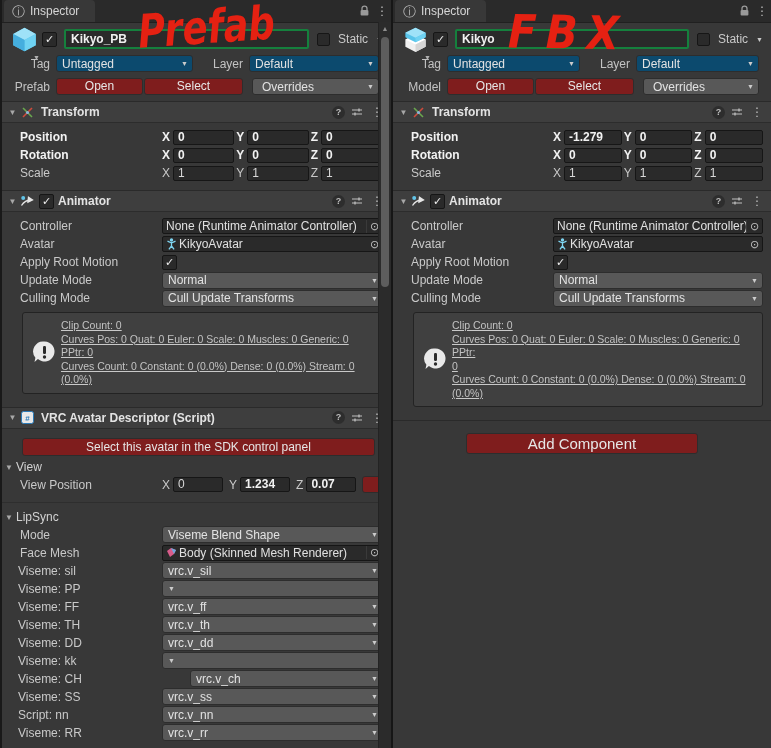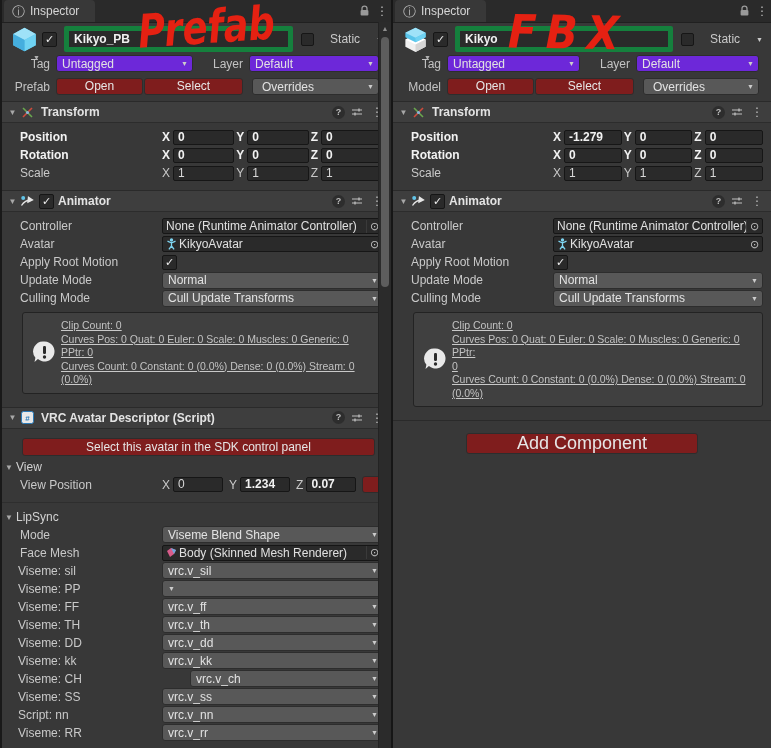--- a/index.html
+++ b/index.html
@@ -24,33 +24,33 @@
   .kebab{font-size:12px;color:#bdbdbd;letter-spacing:0;}
 
   
   .gohdr{padding:5px 4px 6px 4px;}
   .gorow1{display:flex;align-items:center;height:22px;}
   .cubewrap{width:36px;position:relative;display:flex;justify-content:center;}
   .cubewrap .mini-chevron{position:absolute;right:2px;bottom:-8px;font-size:7px;color:#b0b0b0;}
   .cb{width:13px;height:13px;background:#2a2a2a;border:1px solid #161616;border-radius:2px;
       color:#efefef;font-size:11px;line-height:12px;text-align:center;flex:0 0 auto;}
   .cb.empty{color:transparent;width:11px;height:11px;}
-  .namefield{flex:1;margin:0 8px 0 7px;background:#2a2a2a;border:5px solid #15803d;border-radius:2px;
+  .namefield{flex:1;margin:0 8px 0 7px;background:#2a2a2a;border:2px solid #15803d;border-radius:2px;
       height:16px;line-height:16px;padding:0 5px;color:#f0f0f0;font-weight:bold;white-space:nowrap;overflow:hidden;}
-  .staticgrp{display:flex;align-items:center;gap:16px;margin-right:4px;color:#c9c9c9;}
+  .staticgrp{display:flex;align-items:center;gap:8px;margin-right:4px;color:#c9c9c9;}
   .staticgrp .dda{font-size:7px;color:#c9c9c9;}
 
   .gorow2{display:flex;align-items:center;height:17px;margin-top:5px;}
   .gorow3{display:flex;align-items:center;height:17px;margin-top:6px;}
   .minilbl{color:#c3c3c3;}
   .taglbl{width:44px;text-align:right;padding-right:6px;}
   .layerlbl{width:36px;text-align:right;padding-right:6px;}
   .kindlbl{width:44px;text-align:right;padding-right:6px;}
 
-  .dd{display:flex;align-items:center;background:#6d28d9;border:1px solid #2d2d2d;border-radius:3px;
+  .dd{display:flex;align-items:center;background:#0c4a6e;border:1px solid #2d2d2d;border-radius:3px;
       height:15px;padding:0 4px 0 5px;color:#e2e2e2;overflow:hidden;}
   .dd .ddt{flex:1;white-space:nowrap;overflow:hidden;}
   .dda{font-size:7px;color:#cccccc;line-height:1;}
   .dd.light{background:#585858;}
 
   .btn{background:#7f1d1d;border:1px solid #2d2d2d;border-radius:3px;height:15px;line-height:15px;
        text-align:center;color:#e6e6e6;overflow:hidden;white-space:nowrap;}
 
   
   .chdr{height:20px;background:#3e3e3e;border-top:1px solid #2a2a2a;border-bottom:1px solid #2c2c2c;
@@ -96,21 +96,21 @@
   .vp-field{flex:0 0 40px;}
   .editbtn{flex:0 0 58px;margin-left:6px;}
   .vrow .lbl{flex:0 0 160px;padding-left:16px;}
 
   
   .vscroll{position:absolute;top:22px;right:0;bottom:0;width:12px;background:#2b2b2b;border-left:1px solid #232323;}
   .vscroll .sarrow{display:block;text-align:center;font-size:7px;color:#8d8d8d;padding-top:3px;}
   .vthumb{position:absolute;left:2px;right:2px;top:15px;height:250px;background:#5d5d5d;border-radius:5px;}
 
   
-  .addcomp{margin:12px auto 0 auto;width:230px;height:19px;line-height:19px;font-size:18px;}
+  .addcomp{margin:12px auto 0 auto;width:230px;height:19px;line-height:19px;font-size:15px;}
   .comp-endline{height:1px;background:#2a2a2a;}
 
   
   .annotation{position:absolute;color:#e52112;font-weight:bold;z-index:30;pointer-events:none;
               font-family:"DejaVu Sans",sans-serif;}
   #anno-left{left:138px;top:6px;font-size:37px;transform:rotate(-4deg) scaleY(1.25);font-style:italic;}
   #anno-right{left:508px;top:8px;font-size:42px;letter-spacing:9px;transform:rotate(1deg) scaleY(1.1);font-style:italic;}
 
   svg{display:block;}
 </style>
@@ -456,21 +456,20 @@
           <div class="dd light" style="flex:1;">
             <span class="ddt">vrc.v_dd</span>
             <span class="dda">▼</span>
           </div>
         </div>
     </div>
     <div class="row vrow">
       <span class="lbl">Viseme: kk</span>
       <div class="val">
           <div class="dd light" style="flex:1;">
-            <span class="ddt">vrc.v_kk</span>
             <span class="dda">▼</span>
           </div>
         </div>
     </div>
     <div class="row vrow">
       <span class="lbl">Viseme: CH</span>
       <div class="val">
           <div class="dd light" style="flex:1;margin-left:28px;">
             <span class="ddt">vrc.v_ch</span>
             <span class="dda">▼</span>

